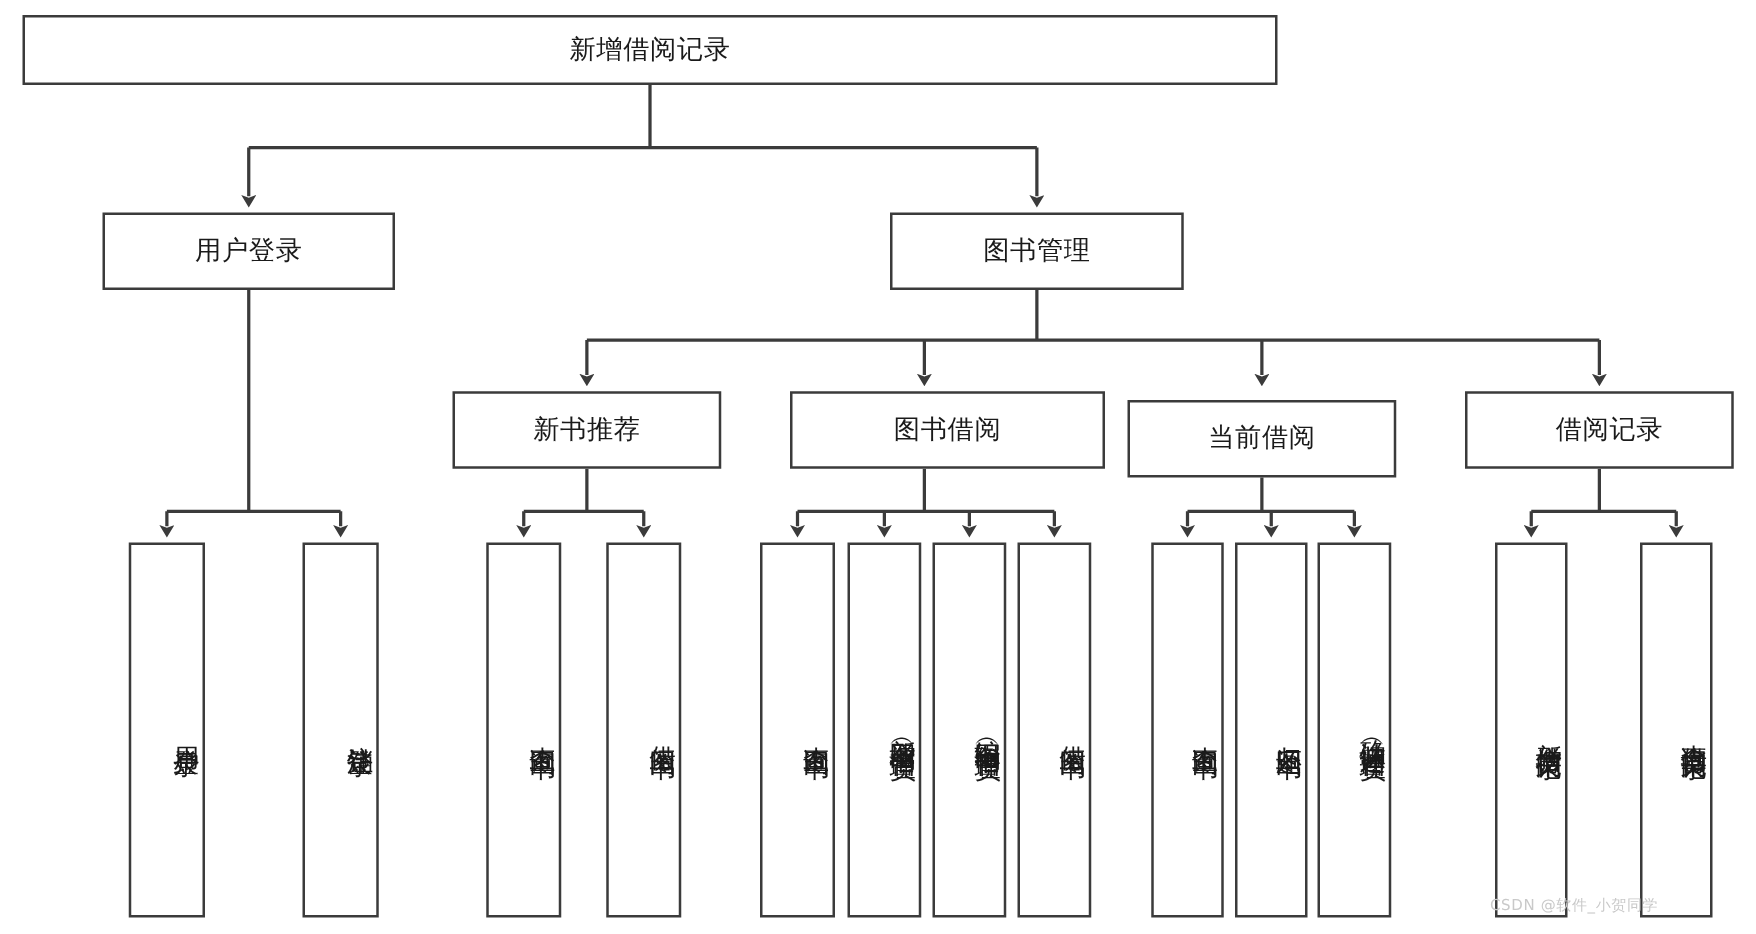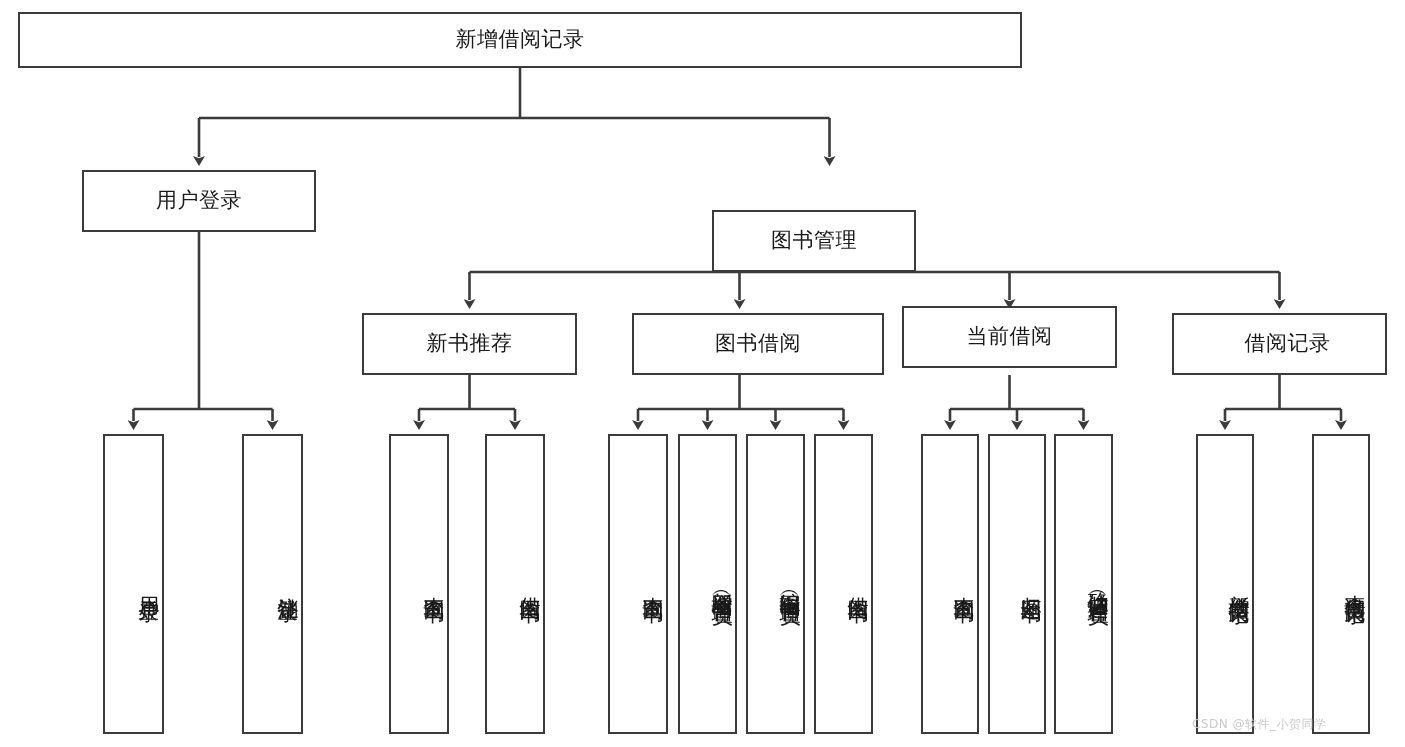--- a/index.html
+++ b/index.html
@@ -113,30 +113,30 @@
         <path d="M 1341 409 L 1341 421" marker-end="url(#arrow)" stroke-linecap="butt"></path>
       </g>
   </svg>
   <div id="nodes">
       <div class="node horiz root" style="left: 18px; top: 12px; width: 1004px; height: 56px;">
         <span>新增借阅记录</span>
       </div>
       <div class="node horiz" style="left: 82px; top: 170px; width: 234px; height: 62px;">
         <span>用户登录</span>
       </div>
-      <div class="node horiz" style="left: 712px; top: 170px; width: 204px; height: 62px; margin-top: 40px;">
+      <div class="node horiz" style="left: 712px; top: 170px; width: 235px; height: 62px;">
         <span>图书管理</span>
       </div>
       <div class="node horiz" style="left: 362px; top: 313px; width: 215px; height: 62px;">
         <span>新书推荐</span>
       </div>
       <div class="node horiz" style="left: 632px; top: 313px; width: 252px; height: 62px;">
         <span>图书借阅</span>
       </div>
-      <div class="node horiz" style="left: 902px; top: 306px; width: 215px; height: 62px;">
+      <div class="node horiz" style="left: 902px; top: 320px; width: 215px; height: 62px;">
         <span>当前借阅</span>
       </div>
       <div class="node horiz" style="left: 1172px; top: 313px; width: 215px; height: 62px; padding-left: 16px;">
         <span>借阅记录</span>
       </div>
       <div class="node vert" style="left: 103px; top: 434px; width: 61px; height: 300px;">
         <span class="vtext">用户登录</span>
       </div>
       <div class="node vert" style="left: 242px; top: 434px; width: 61px; height: 300px;">
         <span class="vtext">注销登录</span>

